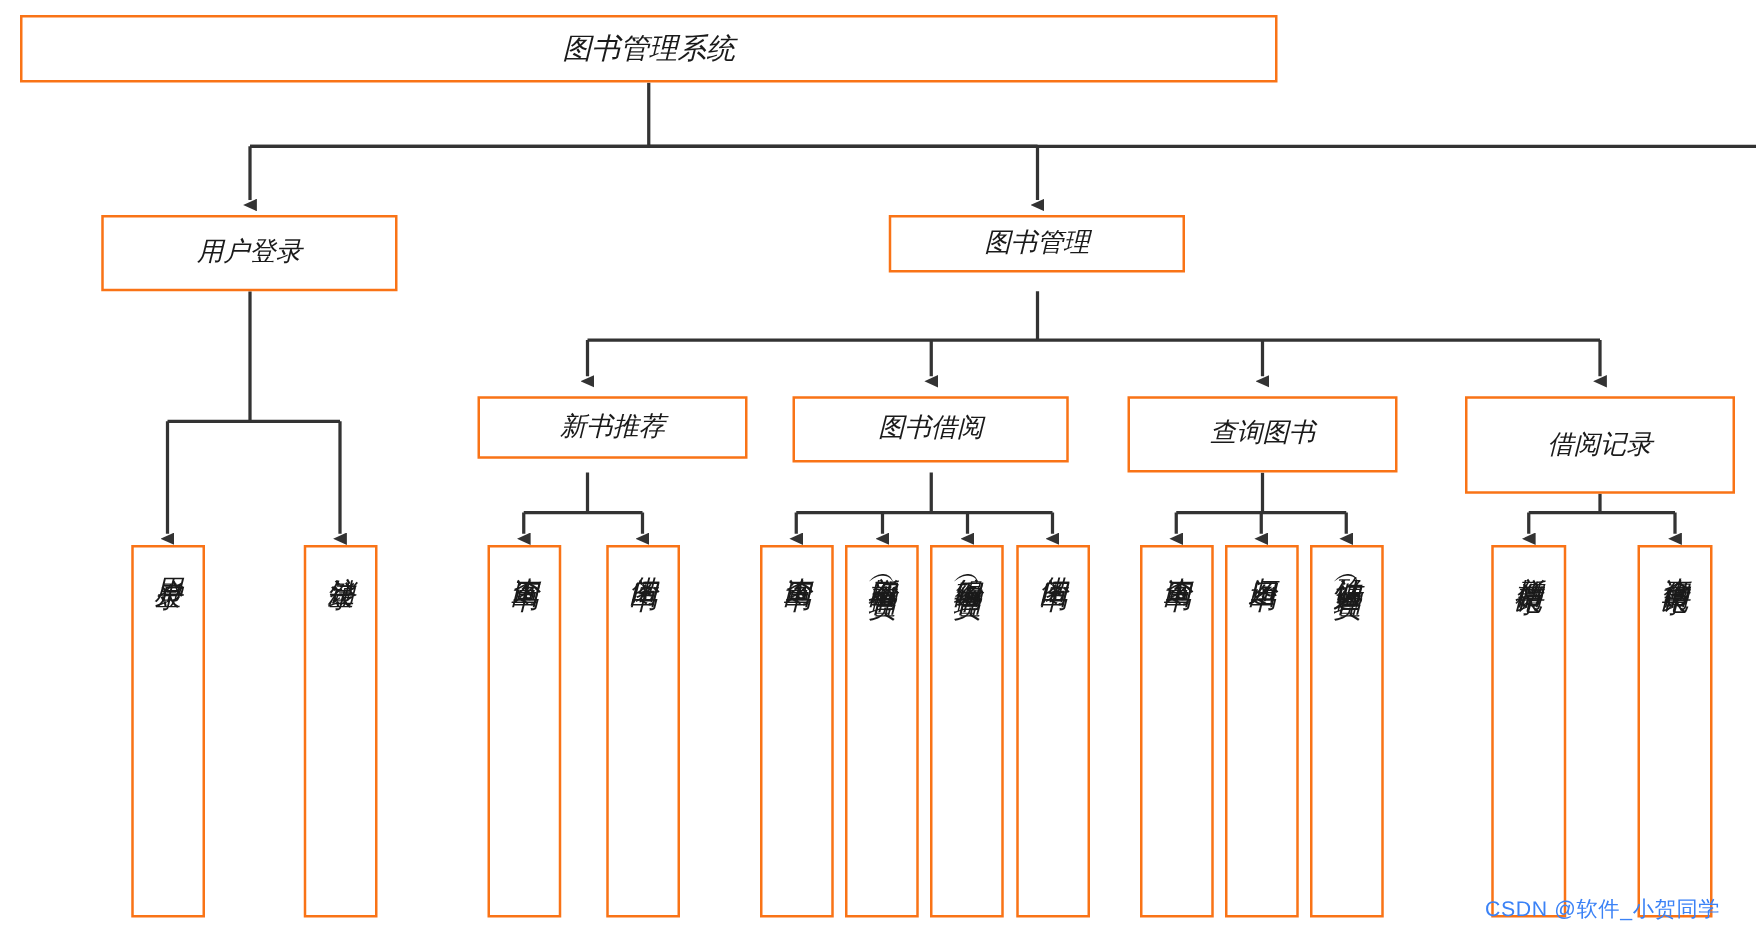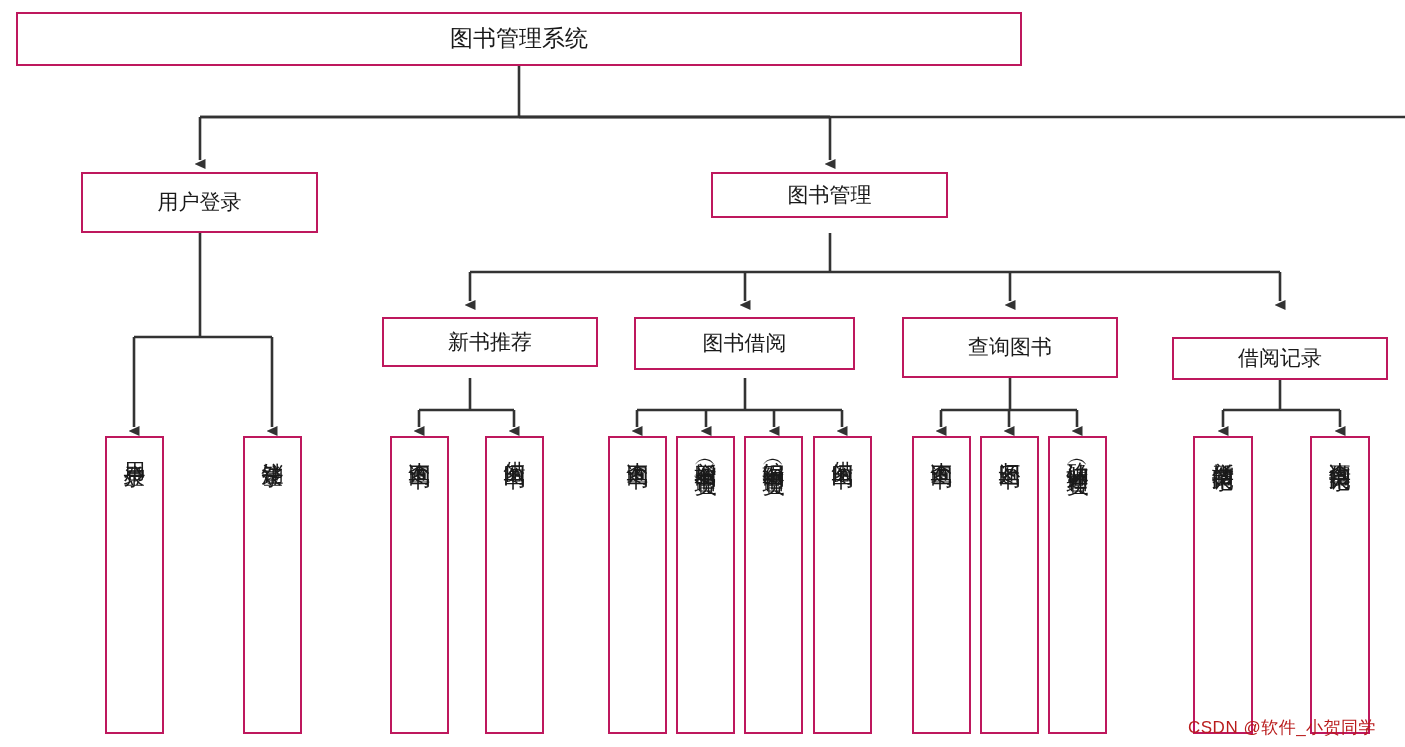--- a/index.html
+++ b/index.html
@@ -21,25 +21,26 @@
     position: absolute;
     left: 0; top: 0;
     width: 1405px;
     height: 747px;
     pointer-events: none;
   }
   .node {
     position: absolute;
     box-sizing: border-box;
     background: #ffffff;
-    border: 2px solid #be185d;
+    border: 2px solid #f97316;
     display: flex;
     align-items: center;
     justify-content: center;
     color: #1a1a1a;
+    font-style: italic;
   }
   .node-label {
     display: block;
     text-align: center;
     line-height: 1.18;
     white-space: pre;
   }
   .node.horizontal .node-label {
     font-size: 21px;
   }
@@ -56,21 +57,21 @@
     line-height: 1;
   }
   .node.root .node-label {
     font-size: 23px;
   }
   .watermark {
     position: absolute;
     left: 1188px;
     top: 716px;
     font-size: 17px;
-    color: #b91c1c;
+    color: #3b82f6;
     white-space: nowrap;
     letter-spacing: 0.5px;
   }
 </style>
 </head>
 <body>
 
 <div id="canvas">
 
   <svg id="wires" viewBox="0 0 1405 747" width="1405" height="747" xmlns="http://www.w3.org/2000/svg">
@@ -138,21 +139,21 @@
 
   <div class="node horizontal" style="left:362px; top:317px; width:216px; height:50px;margin-left:20px;">
     <span class="node-label">新书推荐</span>
   </div>
   <div class="node horizontal" style="left:634px; top:317px; width:221px; height:53px;">
     <span class="node-label">图书借阅</span>
   </div>
   <div class="node horizontal" style="left:902px; top:317px; width:216px; height:61px;">
     <span class="node-label">查询图书</span>
   </div>
-  <div class="node horizontal" style="left:1172px; top:317px; width:216px; height:43px;margin-top:20px;">
+  <div class="node horizontal" style="left:1172px; top:317px; width:216px; height:78px;">
     <span class="node-label">借阅记录</span>
   </div>
 
   <div class="node vertical" style="left:105px; top:436px; width:59px; height:298px;">
     <span class="node-label">用户登录</span>
   </div>
   <div class="node vertical" style="left:243px; top:436px; width:59px; height:298px;">
     <span class="node-label">注销登录</span>
   </div>
 

